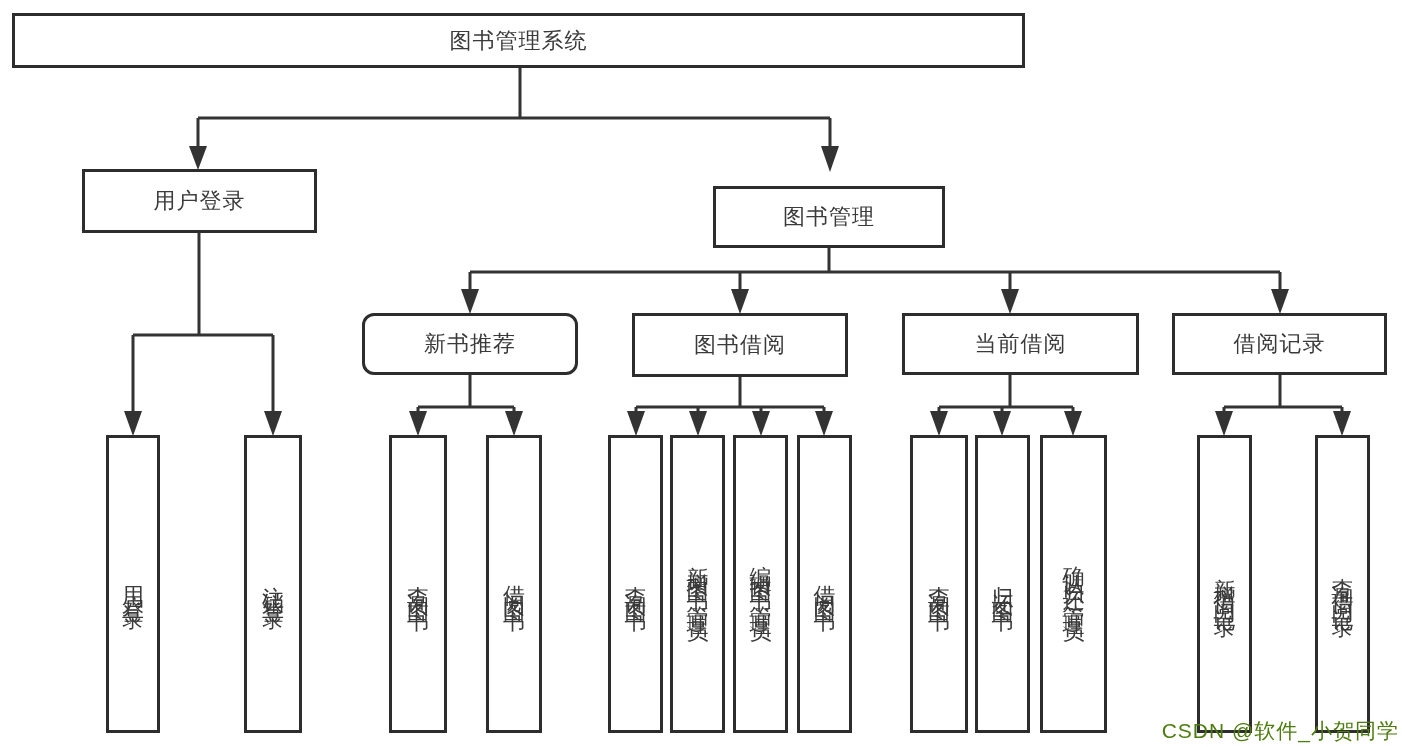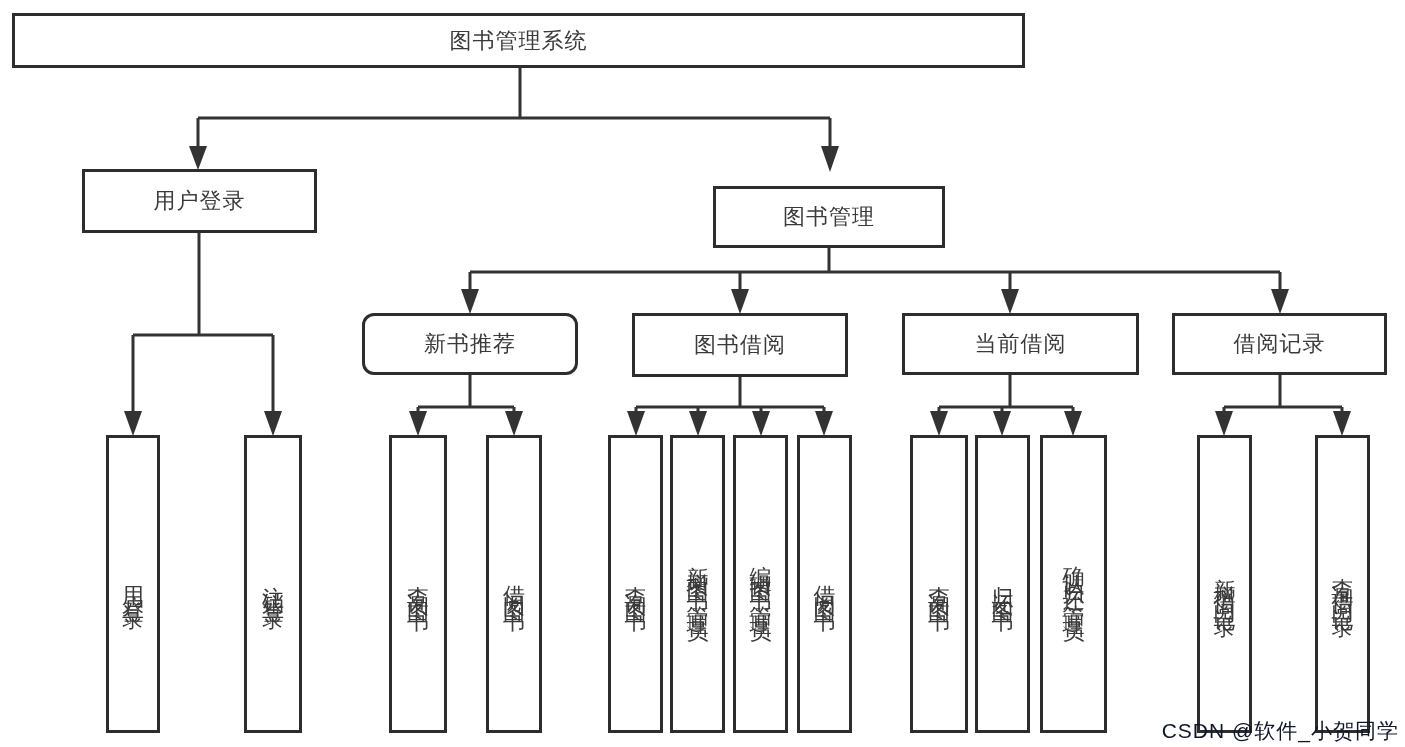--- a/index.html
+++ b/index.html
@@ -13,21 +13,21 @@
     border:3px solid #2d2d2d;color:#3a3a3a;
     display:flex;align-items:center;justify-content:center;
     font-size:22px;letter-spacing:1px;white-space:nowrap;
   }
   .leaf{
     writing-mode:vertical-rl;text-orientation:mixed;
     letter-spacing:8px;font-size:22px;line-height:1;
   }
   .watermark{
     position:absolute;right:6px;bottom:2px;
-    font-size:21px;color:#0f172a;letter-spacing:1px;
+    font-size:21px;color:#4d7c0f;letter-spacing:1px;
   }
 </style>
 </head>
 <body>
 
 <div class="canvas">
 
   <svg class="connectors" width="1405" height="747" viewBox="0 0 1405 747">
     <g stroke="#333333" stroke-width="3" fill="none">
 

